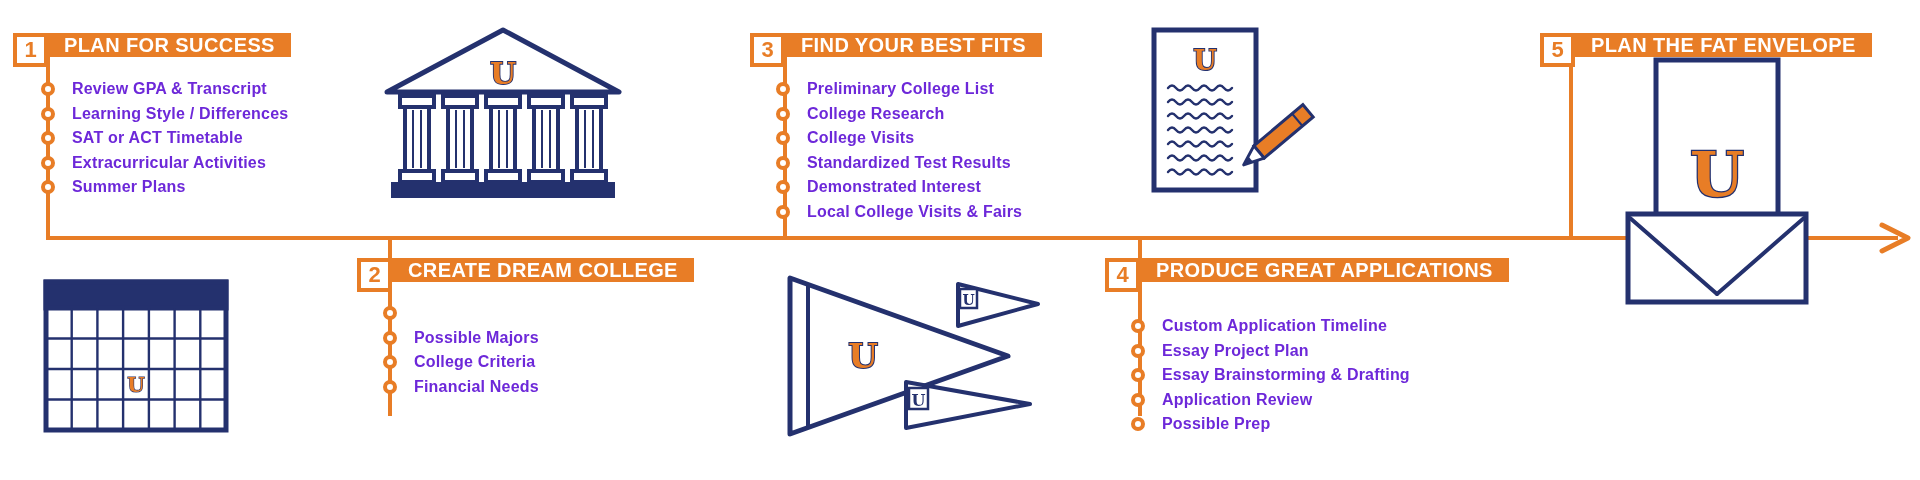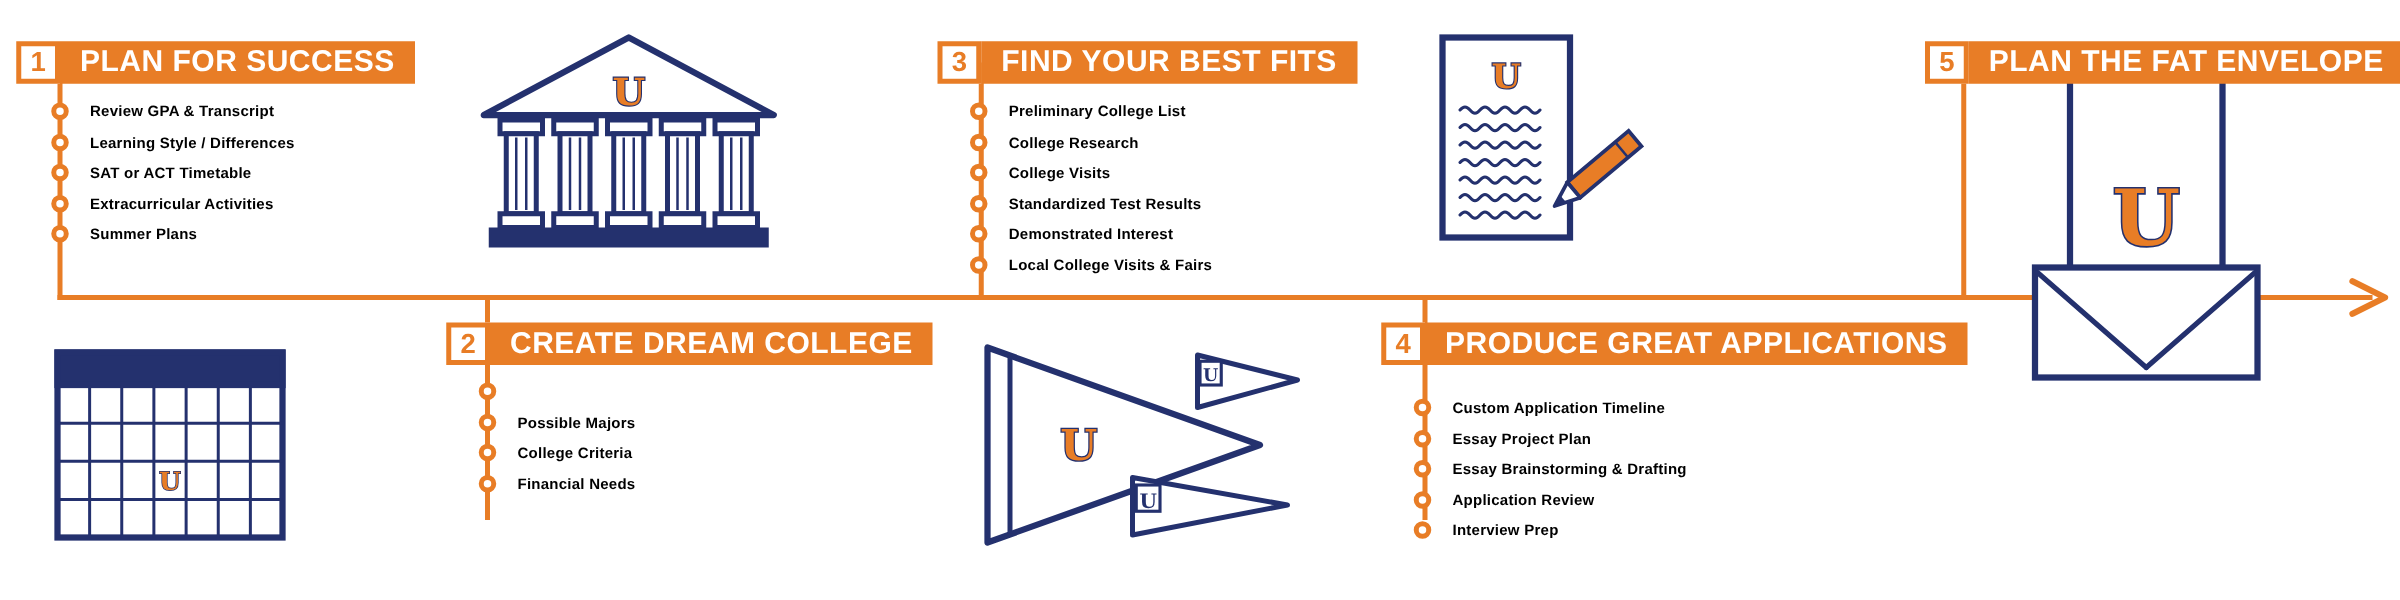--- a/index.html
+++ b/index.html
@@ -4,27 +4,27 @@
 <style>
   html,body{margin:0;padding:0;background:#fff;}
   .canvas{position:relative;width:1920px;height:480px;background:#fff;
           font-family:"Liberation Sans",sans-serif;overflow:hidden;}
   .hline{position:absolute;background:#E87D26;height:4px;}
   .vline{position:absolute;background:#E87D26;width:4px;}
   .step-header{position:absolute;display:flex;z-index:3;}
   .num-box{width:35px;height:34px;background:#fff;border:4px solid #E87D26;box-sizing:border-box;
            display:flex;align-items:center;justify-content:center;color:#E87D26;
            font-weight:bold;font-size:22px;}
-  .title-bar{height:34px;background:#E87D26;color:#fff;display:flex;align-items:center;
-             padding:0 16px;font-weight:bold;font-size:24px;letter-spacing:.4px;white-space:nowrap;}
+  .title-bar{height:24px;background:#E87D26;color:#fff;display:flex;align-items:center;
+             padding:0 16px;font-weight:bold;font-size:20px;letter-spacing:.4px;white-space:nowrap;}
   .step-list{position:absolute;z-index:3;}
   .tl-item{display:flex;align-items:center;height:24.5px;}
   .dot{width:14px;height:14px;border-radius:50%;background:#fff;border:4px solid #E87D26;
        box-sizing:border-box;flex:none;}
-  .lbl{margin-left:17px;font-size:12px;font-weight:bold;color:#000000;
+  .lbl{margin-left:17px;font-size:16px;font-weight:bold;color:#6d28d9;
        letter-spacing:.2px;white-space:nowrap;}
   svg.icon{position:absolute;overflow:visible;z-index:2;}
   .u-letter{font-family:"DejaVu Serif",serif;font-weight:bold;}
 </style>
 </head>
 <body>
 
 <div class="canvas">
 
   <div class="hline" style="left:46px;top:236px;width:1852px;"></div>
@@ -150,21 +150,21 @@
     <div class="tl-item">
         <span class="dot"></span>
         <span class="lbl">Essay Brainstorming &amp; Drafting</span>
       </div>
     <div class="tl-item">
         <span class="dot"></span>
         <span class="lbl">Application Review</span>
       </div>
     <div class="tl-item">
         <span class="dot"></span>
-        <span class="lbl">Interview Prep</span>
+        <span class="lbl">Possible Prep</span>
       </div>
   </div>
 
   <div class="step-header" style="left:1540px;top:33px;">
     <div class="num-box">
         <span>5</span>
       </div>
     <div class="title-bar">
         <span>PLAN THE FAT ENVELOPE</span>
       </div>

